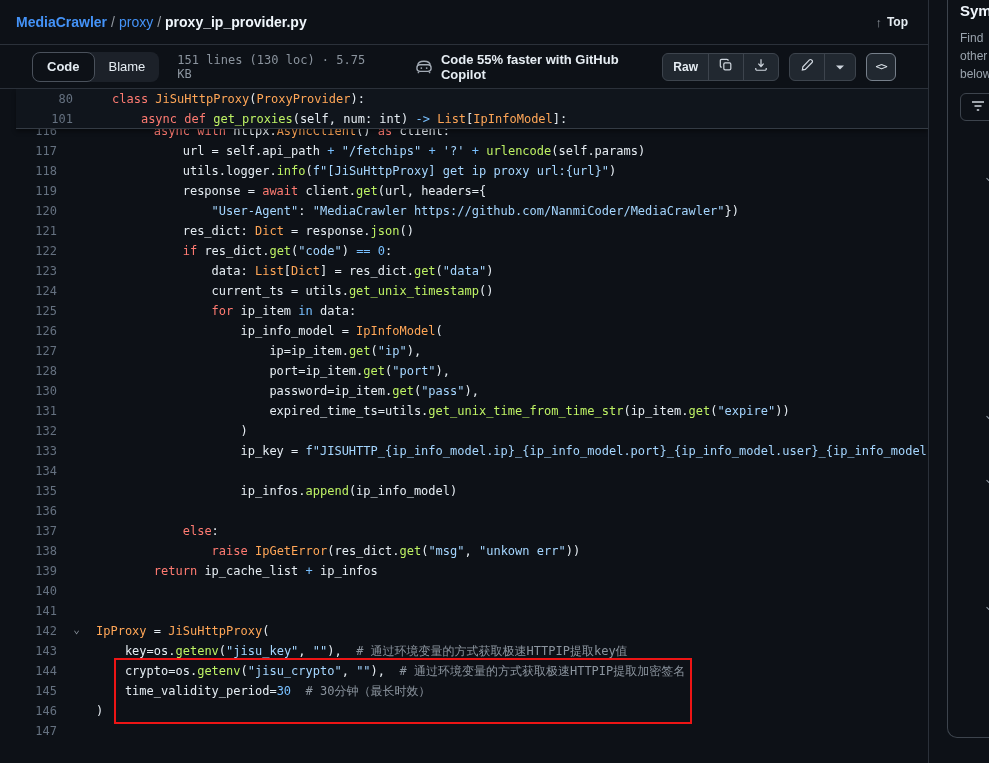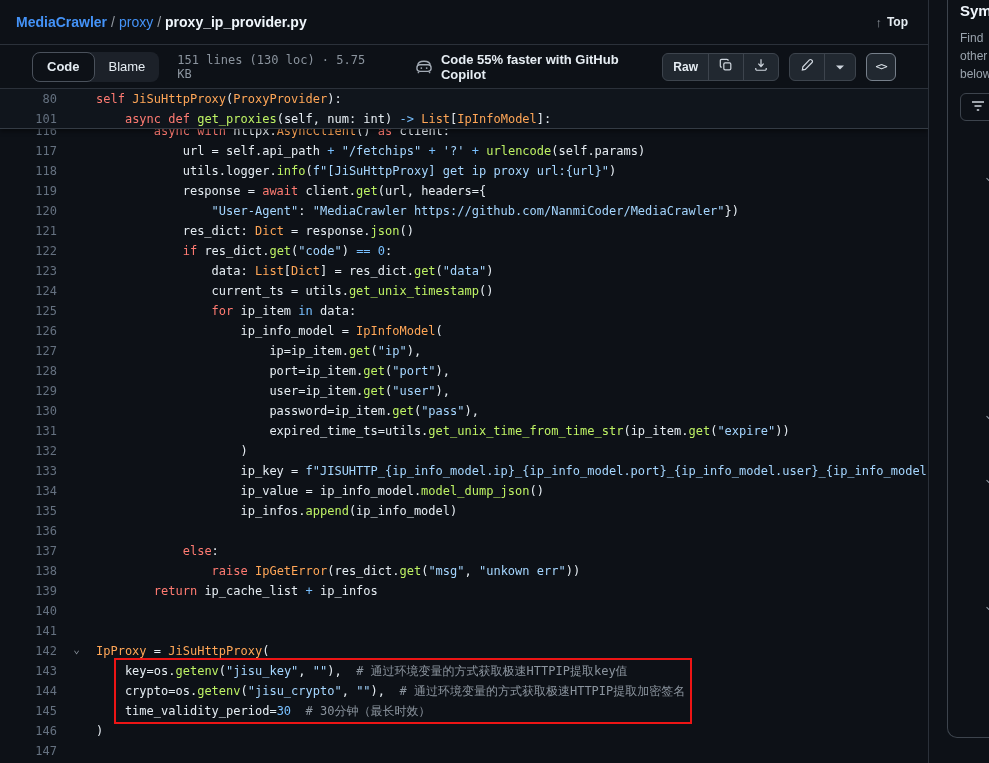--- a/index.html
+++ b/index.html
@@ -38,21 +38,21 @@
 
   
   .code-area { position:relative; flex:1; overflow:hidden; background:#0d1117; }
   .rows-scroll { position:absolute; left:0; top:32px; right:0; }
   .code-row { display:flex; height:20px; line-height:20px; font-family:"DejaVu Sans Mono", monospace; font-size:12px; white-space:pre; }
   .ln { width:57px; text-align:right; color:#657180; flex:none; cursor:pointer; }
   .fold { width:39px; flex:none; color:#8b949e; font-size:11px; text-align:center; line-height:18px; cursor:pointer; }
   .code-text { flex:1; overflow:hidden; }
   .tk-k{color:#ff7b72} .tk-t{color:#ffa657} .tk-f{color:#bef264} .tk-s{color:#a5d6ff}
   .tk-n{color:#79c0ff} .tk-c{color:#8b949e} .tk-p{color:#e6edf3}
-  .sticky-block { position:absolute; left:0; top:0; right:0; height:40px; background:#10151c; border-bottom:1px solid #343b44; z-index:5; box-shadow:0 3px 4px rgba(0,0,0,.35); }
+  .sticky-block { position:absolute; left:16px; top:0; right:0; height:40px; background:#10151c; border-bottom:1px solid #343b44; z-index:5; box-shadow:0 3px 4px rgba(0,0,0,.35); }
   .red-box { position:absolute; left:114px; top:569px; width:578px; height:66px; border:2px solid #ed1515; z-index:6; pointer-events:none; }
 
   
   .panel { position:absolute; left:18px; top:-12px; width:60px; height:750px; border-left:1px solid #3d444d; border-bottom:1px solid #3d444d; border-radius:0 0 0 10px; }
   .panel-inner { padding:14px 0 0 12px; }
   .panel-head { font-size:15px; font-weight:700; color:#f0f6fc; white-space:nowrap; }
   .panel-desc { margin-top:10px; font-size:12px; line-height:18px; color:#9aa3ad; white-space:nowrap; }
   .filter-box { margin-top:10px; width:58px; height:28px; border:1px solid #3d444d; border-radius:6px 0 0 6px; display:flex; align-items:center; padding-left:10px; cursor:text; }
   .sym-chevron { position:absolute; left:34px; width:14px; height:14px; color:#8b949e; font-size:13px; line-height:10px; text-align:center; cursor:pointer; }
 </style>
@@ -139,42 +139,41 @@
           <div class="code-row"><div class="ln">119</div><div class="fold"></div><div class="code-text"><span class="tk-p">            response = </span><span class="tk-k">await</span><span class="tk-p"> client.</span><span class="tk-f">get</span><span class="tk-p">(url, headers={</span></div></div>
           <div class="code-row"><div class="ln">120</div><div class="fold"></div><div class="code-text"><span class="tk-p">                </span><span class="tk-s">"User-Agent"</span><span class="tk-p">: </span><span class="tk-s">"MediaCrawler https://github.com/NanmiCoder/MediaCrawler"</span><span class="tk-p">})</span></div></div>
           <div class="code-row"><div class="ln">121</div><div class="fold"></div><div class="code-text"><span class="tk-p">            res_dict: </span><span class="tk-t">Dict</span><span class="tk-p"> = response.</span><span class="tk-f">json</span><span class="tk-p">()</span></div></div>
           <div class="code-row"><div class="ln">122</div><div class="fold"></div><div class="code-text"><span class="tk-p">            </span><span class="tk-k">if</span><span class="tk-p"> res_dict.</span><span class="tk-f">get</span><span class="tk-p">(</span><span class="tk-s">"code"</span><span class="tk-p">) </span><span class="tk-n">==</span><span class="tk-p"> </span><span class="tk-n">0</span><span class="tk-p">:</span></div></div>
           <div class="code-row"><div class="ln">123</div><div class="fold"></div><div class="code-text"><span class="tk-p">                data: </span><span class="tk-t">List</span><span class="tk-p">[</span><span class="tk-t">Dict</span><span class="tk-p">] = res_dict.</span><span class="tk-f">get</span><span class="tk-p">(</span><span class="tk-s">"data"</span><span class="tk-p">)</span></div></div>
           <div class="code-row"><div class="ln">124</div><div class="fold"></div><div class="code-text"><span class="tk-p">                current_ts = utils.</span><span class="tk-f">get_unix_timestamp</span><span class="tk-p">()</span></div></div>
           <div class="code-row"><div class="ln">125</div><div class="fold"></div><div class="code-text"><span class="tk-p">                </span><span class="tk-k">for</span><span class="tk-p"> ip_item </span><span class="tk-n">in</span><span class="tk-p"> data:</span></div></div>
           <div class="code-row"><div class="ln">126</div><div class="fold"></div><div class="code-text"><span class="tk-p">                    ip_info_model = </span><span class="tk-t">IpInfoModel</span><span class="tk-p">(</span></div></div>
           <div class="code-row"><div class="ln">127</div><div class="fold"></div><div class="code-text"><span class="tk-p">                        ip=ip_item.</span><span class="tk-f">get</span><span class="tk-p">(</span><span class="tk-s">"ip"</span><span class="tk-p">),</span></div></div>
           <div class="code-row"><div class="ln">128</div><div class="fold"></div><div class="code-text"><span class="tk-p">                        port=ip_item.</span><span class="tk-f">get</span><span class="tk-p">(</span><span class="tk-s">"port"</span><span class="tk-p">),</span></div></div>
-          <div class="code-row"><div class="ln">129</div><div class="fold"></div><div class="code-text"><span class="tk-p">                        user=ip_item.</span><span class="tk-f">get</span><span class="tk-p">(</span><span class="tk-s">"user"</span><span class="tk-p">),</span></div></div>
           <div class="code-row"><div class="ln">130</div><div class="fold"></div><div class="code-text"><span class="tk-p">                        password=ip_item.</span><span class="tk-f">get</span><span class="tk-p">(</span><span class="tk-s">"pass"</span><span class="tk-p">),</span></div></div>
           <div class="code-row"><div class="ln">131</div><div class="fold"></div><div class="code-text"><span class="tk-p">                        expired_time_ts=utils.</span><span class="tk-f">get_unix_time_from_time_str</span><span class="tk-p">(ip_item.</span><span class="tk-f">get</span><span class="tk-p">(</span><span class="tk-s">"expire"</span><span class="tk-p">))</span></div></div>
           <div class="code-row"><div class="ln">132</div><div class="fold"></div><div class="code-text"><span class="tk-p">                    )</span></div></div>
           <div class="code-row"><div class="ln">133</div><div class="fold"></div><div class="code-text"><span class="tk-p">                    ip_key = </span><span class="tk-s">f"JISUHTTP_{ip_info_model.ip}_{ip_info_model.port}_{ip_info_model.user}_{ip_info_model</span></div></div>
-          <div class="code-row"><div class="ln">134</div><div class="fold"></div><div class="code-text"><span class="tk-p">                    ip_value = ip_info_model.</span><span class="tk-f">model_dump_json</span><span class="tk-p">()</span></div></div>
+          <div class="code-row"><div class="ln">134</div><div class="fold"></div></div>
           <div class="code-row"><div class="ln">135</div><div class="fold"></div><div class="code-text"><span class="tk-p">                    ip_infos.</span><span class="tk-f">append</span><span class="tk-p">(ip_info_model)</span></div></div>
           <div class="code-row"><div class="ln">136</div><div class="fold"></div></div>
           <div class="code-row"><div class="ln">137</div><div class="fold"></div><div class="code-text"><span class="tk-p">            </span><span class="tk-k">else</span><span class="tk-p">:</span></div></div>
           <div class="code-row"><div class="ln">138</div><div class="fold"></div><div class="code-text"><span class="tk-p">                </span><span class="tk-k">raise</span><span class="tk-p"> </span><span class="tk-t">IpGetError</span><span class="tk-p">(res_dict.</span><span class="tk-f">get</span><span class="tk-p">(</span><span class="tk-s">"msg"</span><span class="tk-p">, </span><span class="tk-s">"unkown err"</span><span class="tk-p">))</span></div></div>
           <div class="code-row"><div class="ln">139</div><div class="fold"></div><div class="code-text"><span class="tk-p">        </span><span class="tk-k">return</span><span class="tk-p"> ip_cache_list </span><span class="tk-n">+</span><span class="tk-p"> ip_infos</span></div></div>
           <div class="code-row"><div class="ln">140</div><div class="fold"></div><div class="code-text"></div></div>
           <div class="code-row"><div class="ln">141</div><div class="fold"></div><div class="code-text"></div></div>
           <div class="code-row"><div class="ln">142</div><div class="fold">⌄</div><div class="code-text"><span class="tk-t">IpProxy</span><span class="tk-p"> = </span><span class="tk-t">JiSuHttpProxy</span><span class="tk-p">(</span></div></div>
           <div class="code-row"><div class="ln">143</div><div class="fold"></div><div class="code-text"><span class="tk-p">    key=os.</span><span class="tk-f">getenv</span><span class="tk-p">(</span><span class="tk-s">"jisu_key"</span><span class="tk-p">, </span><span class="tk-s">""</span><span class="tk-p">),  </span><span class="tk-c"># 通过环境变量的方式获取极速HTTPIP提取key值</span></div></div>
           <div class="code-row"><div class="ln">144</div><div class="fold"></div><div class="code-text"><span class="tk-p">    crypto=os.</span><span class="tk-f">getenv</span><span class="tk-p">(</span><span class="tk-s">"jisu_crypto"</span><span class="tk-p">, </span><span class="tk-s">""</span><span class="tk-p">),  </span><span class="tk-c"># 通过环境变量的方式获取极速HTTPIP提取加密签名</span></div></div>
           <div class="code-row"><div class="ln">145</div><div class="fold"></div><div class="code-text"><span class="tk-p">    time_validity_period=</span><span class="tk-n">30</span><span class="tk-p">  </span><span class="tk-c"># 30分钟（最长时效）</span></div></div>
           <div class="code-row"><div class="ln">146</div><div class="fold"></div><div class="code-text"><span class="tk-p">)</span></div></div>
           <div class="code-row"><div class="ln">147</div><div class="fold"></div><div class="code-text"></div></div>
         </div>
       <div class="sticky-block">
-          <div class="code-row"><div class="ln">80</div><div class="fold"></div><div class="code-text"><span class="tk-k">self</span><span class="tk-p"> </span><span class="tk-t">JiSuHttpProxy</span><span class="tk-p">(</span><span class="tk-t">ProxyProvider</span><span class="tk-p">):</span></div></div>
+          <div class="code-row"><div class="ln">80</div><div class="fold"></div><div class="code-text"><span class="tk-k">class</span><span class="tk-p"> </span><span class="tk-t">JiSuHttpProxy</span><span class="tk-p">(</span><span class="tk-t">ProxyProvider</span><span class="tk-p">):</span></div></div>
           <div class="code-row"><div class="ln">101</div><div class="fold"></div><div class="code-text"><span class="tk-p">    </span><span class="tk-k">async</span><span class="tk-p"> </span><span class="tk-k">def</span><span class="tk-p"> </span><span class="tk-f">get_proxies</span><span class="tk-p">(self, num: int) </span><span class="tk-n">-&gt;</span><span class="tk-p"> </span><span class="tk-t">List</span><span class="tk-p">[</span><span class="tk-t">IpInfoModel</span><span class="tk-p">]:</span></div></div>
         </div>
       <div class="red-box"></div>
     </div>
   </div>
 
   <div class="side-col">
     <div class="panel">
       <div class="panel-inner">
         <div class="panel-head">Sym</div>

